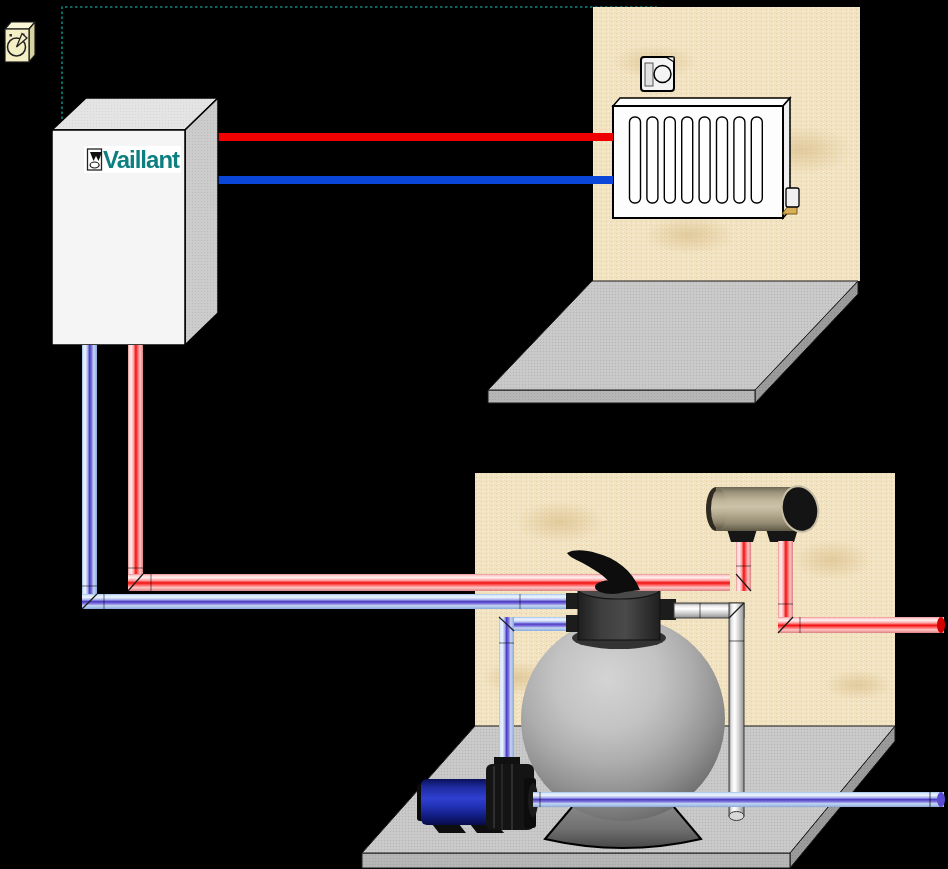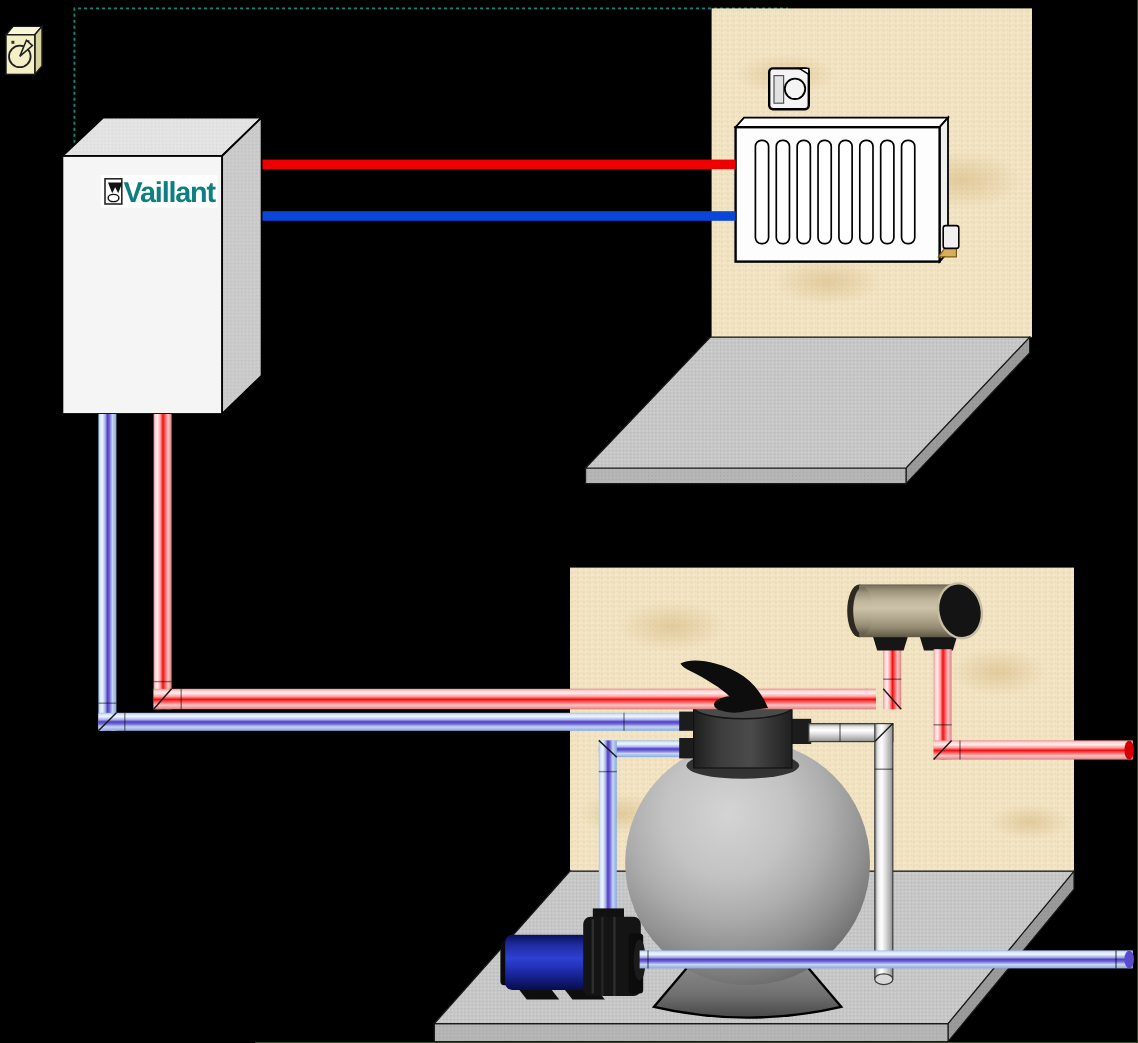--- a/index.html
+++ b/index.html
@@ -1,16 +1,16 @@
 <!DOCTYPE html>
 <html><head>
 <meta charset="utf-8">
 <style>
   html,body{margin:0;padding:0;background:#000;}
-  .stage{position:relative;width:948px;height:869px;background:#bef264;overflow:hidden;
+  .stage{position:relative;width:948px;height:869px;background:#fca5a5;overflow:hidden;
          font-family:"Liberation Sans",sans-serif;}
   svg{display:block}
   .logo-text{font-family:"Liberation Sans",sans-serif;font-weight:bold;font-size:24px;letter-spacing:-1px;}
 </style>
 </head>
 <body>
 
 <div class="stage">
 <svg width="948" height="869" viewBox="0 0 948 869">
   <defs>

